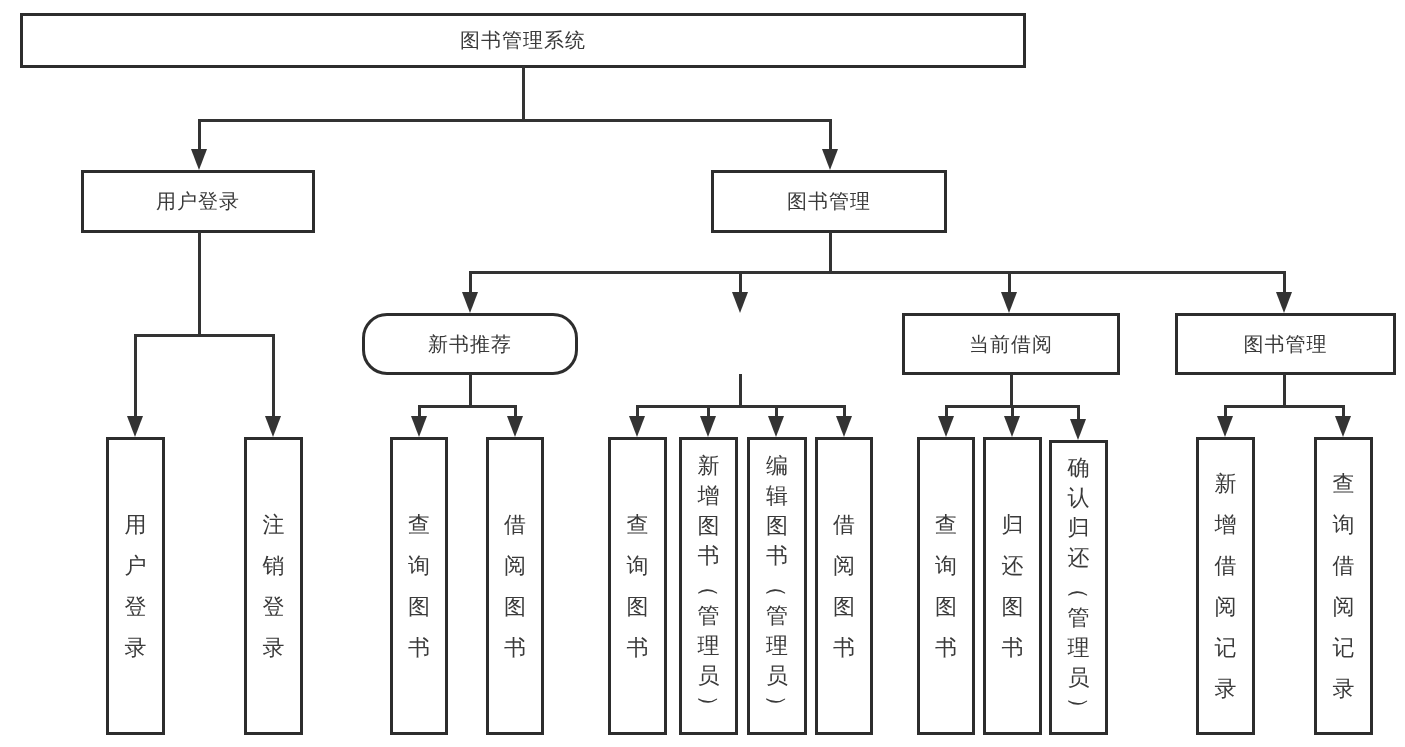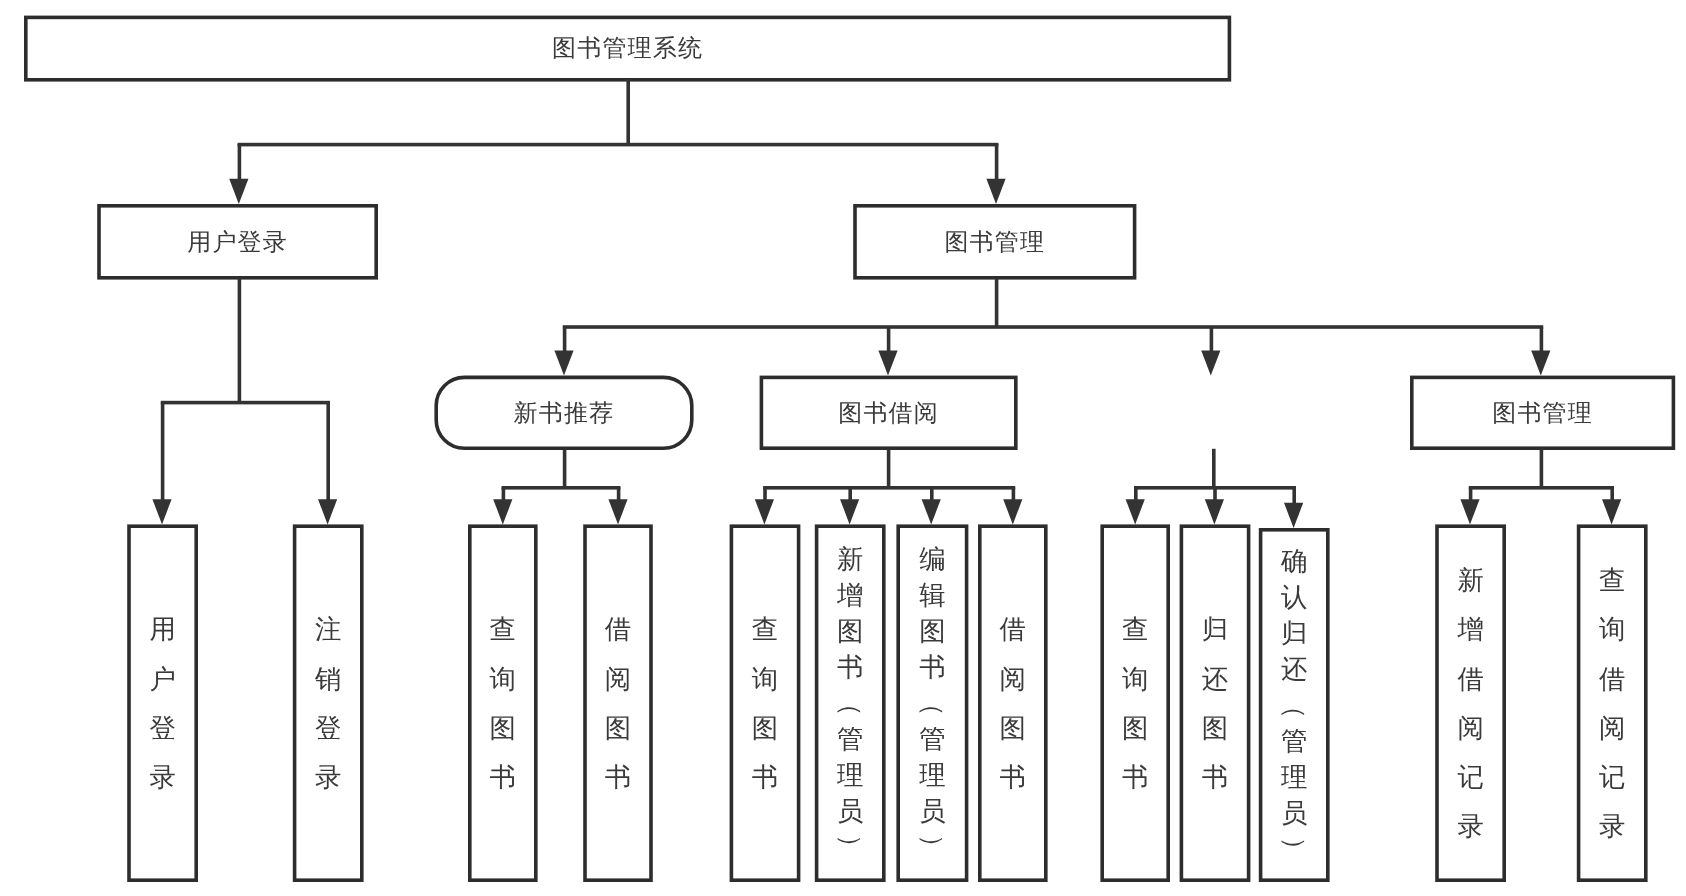--- a/index.html
+++ b/index.html
@@ -62,21 +62,21 @@
 <body>
 
 <div class="canvas">
 
   <div class="box" style="left:20px;top:13px;width:1006px;height:55px;">图书管理系统</div>
 
   <div class="box" style="left:81px;top:170px;width:234px;height:63px;">用户登录</div>
   <div class="box" style="left:711px;top:170px;width:236px;height:63px;">图书管理</div>
 
   <div class="box" style="left:362px;top:313px;width:216px;height:62px;border-radius:25px;">新书推荐</div>
-  <div class="box" style="left:633px;top:313px;width:215px;height:62px;">图书借阅</div>
+  <div class="box" style="left:902px;top:313px;width:218px;height:62px;">当前借阅</div>
   <div class="box" style="left:1175px;top:313px;width:221px;height:62px;">图书管理</div>
 
   <div class="box leaf vtext" style="left: 106px; top: 437px; width: 59px; height: 298px; gap: 17px;">
       <span>用</span>
       <span>户</span>
       <span>登</span>
       <span>录</span>
     </div>
   <div class="box leaf vtext" style="left: 244px; top: 437px; width: 59px; height: 298px; gap: 17px;">
       <span>注</span>

